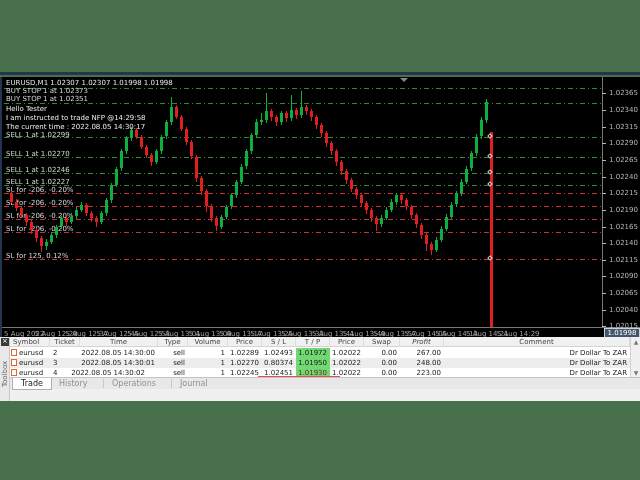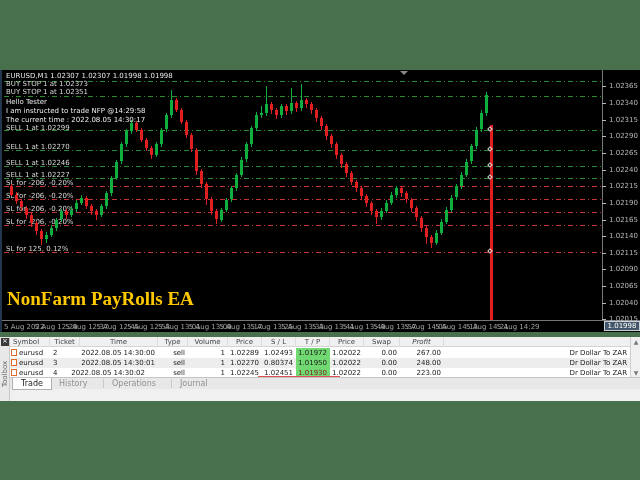--- a/index.html
+++ b/index.html
@@ -2,21 +2,21 @@
 <html><head>
 <meta charset="utf-8">
 <style>
   * { margin:0; padding:0; box-sizing:border-box; }
   html,body { width:640px; height:480px; overflow:hidden; }
   body { font-family:"DejaVu Sans", sans-serif; }
   #stage { position:relative; width:640px; height:480px; overflow:hidden; }
 
   
   #chart-frame { position:absolute; left:0; top:72px; width:640px; height:3px; }
-  #chart { position:absolute; left:0; top:70px; width:640px; height:262px; background:#000; border-left:2px solid #22374d; }
+  #chart { position:absolute; left:0; top:77px; width:640px; height:262px; background:#000; border-left:2px solid #22374d; }
   .ct-title { position:absolute; left:4px; top:2px; font-size:7px; color:#e8e8e8; white-space:nowrap; }
   .comment-line { position:absolute; left:4px; font-size:7px; color:#ededed; white-space:nowrap; }
   .lvl { position:absolute; left:2px; width:598px; height:1px; }
   .lvl.g { background:repeating-linear-gradient(90deg,#2a8c2a 0px,#2a8c2a 5px,transparent 5px,transparent 8px,#2a8c2a 8px,#2a8c2a 9px,transparent 9px,transparent 12px); }
   .lvl.r { background:repeating-linear-gradient(90deg,#c53434 0px,#c53434 5px,transparent 5px,transparent 8px,#c53434 8px,#c53434 9px,transparent 9px,transparent 12px); }
   .lvl-label { position:absolute; left:4px; font-size:7px; color:#d9d9d9; white-space:nowrap; }
   .candle-wick { position:absolute; width:1px; }
   .candle-body { position:absolute; width:3px; }
   .up { background:#0faf3f; } .down { background:#e02020; }
   .diamond { position:absolute; width:4px; height:4px; border:1px solid #d8d8d8; transform:rotate(45deg); background:transparent; }
@@ -286,21 +286,20 @@
         <div class="diamond" style="left: 486px; top: 76.6px;"></div>
         <div class="diamond" style="left: 486px; top: 92.5px;"></div>
         <div class="diamond" style="left: 486px; top: 105.2px;"></div>
         <div class="diamond" style="left: 486px; top: 179.1px;"></div>
       </div>
     <div id="comments-layer">
         <div class="comment-line" style="top: 28px;">Hello Tester</div>
         <div class="comment-line" style="top: 37px;">I am instructed to trade NFP @14:29:58</div>
         <div class="comment-line" style="top: 46px;">The current time : 2022.08.05 14:30:17</div>
       </div>
-    <div id="watermark">NonFarm PayRolls EA</div>
     <div id="vsep"></div>
     <div id="hsep"></div>
     <div id="price-axis">
         <div class="pa-tick" style="top: 16.3px;"></div>
         <div class="pa-label" style="top: 12.3px;">1.02365</div>
         <div class="pa-tick" style="top: 33px;"></div>
         <div class="pa-label" style="top: 29px;">1.02340</div>
         <div class="pa-tick" style="top: 49.6px;"></div>
         <div class="pa-label" style="top: 45.6px;">1.02315</div>
         <div class="pa-tick" style="top: 66.2px;"></div>
@@ -361,20 +360,21 @@
           <div class="hcell" style="left: 40px; width: 30px;">Ticket</div>
           <div class="hcell" style="left: 70px; width: 78px;">Time</div>
           <div class="hcell" style="left: 148px; width: 30px;">Type</div>
           <div class="hcell" style="left: 178px; width: 40px;">Volume</div>
           <div class="hcell" style="left: 218px; width: 34px;">Price</div>
           <div class="hcell" style="left: 252px; width: 34px;">S / L</div>
           <div class="hcell" style="left: 286px; width: 34px;">T / P</div>
           <div class="hcell" style="left: 320px; width: 34px;">Price</div>
           <div class="hcell" style="left: 354px; width: 36px;">Swap</div>
           <div class="hcell" style="left: 390px; width: 44px; font-style: italic;">Profit</div>
+          <div class="hcell" style="left: 434px; width: 186px;">Comment</div>
         </div>
       <div id="tbl-rows">
           <div class="drow" style="top: 11px; background: rgb(255, 255, 255);">
             <div class="dcell" style="left: 0px; width: 40px;"><span class="sym-icon"></span>eurusd</div>
             <div class="dcell" style="left: 40px; width: 30px; padding-left: 3px;">2</div>
             <div class="dcell num" style="left: 70px; width: 78px;">2022.08.05 14:30:00</div>
             <div class="dcell num" style="left: 148px; width: 30px;">sell</div>
             <div class="dcell num" style="left: 178px; width: 40px;">1</div>
             <div class="dcell num" style="left: 218px; width: 34px;">1.02289</div>
             <div class="dcell num" style="left: 252px; width: 34px;">1.02493</div>

